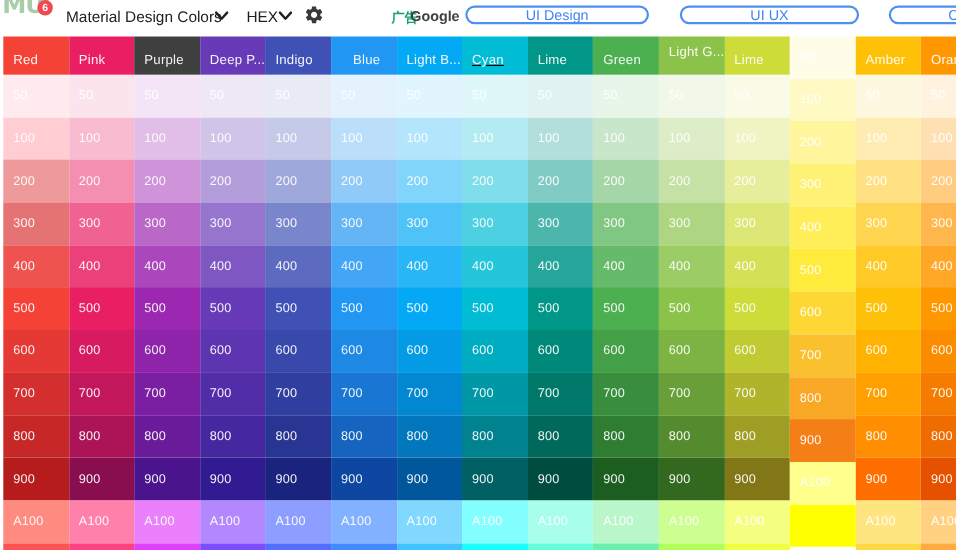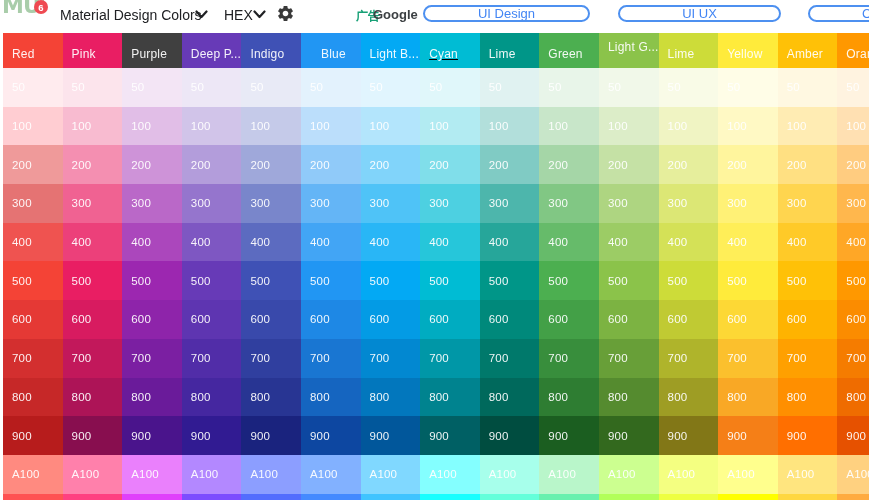--- a/index.html
+++ b/index.html
@@ -534,23 +534,20 @@
       </div>
       <div class="cell" style="background: rgb(130, 119, 23);">
         <span>900</span>
       </div>
       <div class="cell" style="background: rgb(244, 255, 129);">
         <span>A100</span>
       </div>
       <div class="cell" style="background: rgb(238, 255, 65);"></div>
     </div>
     <div class="col">
-      <div class="cell head" style="background: rgb(255, 235, 59);">
-        <span>Yellow</span>
-      </div>
       <div class="cell" style="background: rgb(255, 253, 231);">
         <span>50</span>
       </div>
       <div class="cell" style="background: rgb(255, 249, 196);">
         <span>100</span>
       </div>
       <div class="cell" style="background: rgb(255, 245, 157);">
         <span>200</span>
       </div>
       <div class="cell" style="background: rgb(255, 241, 118);">

